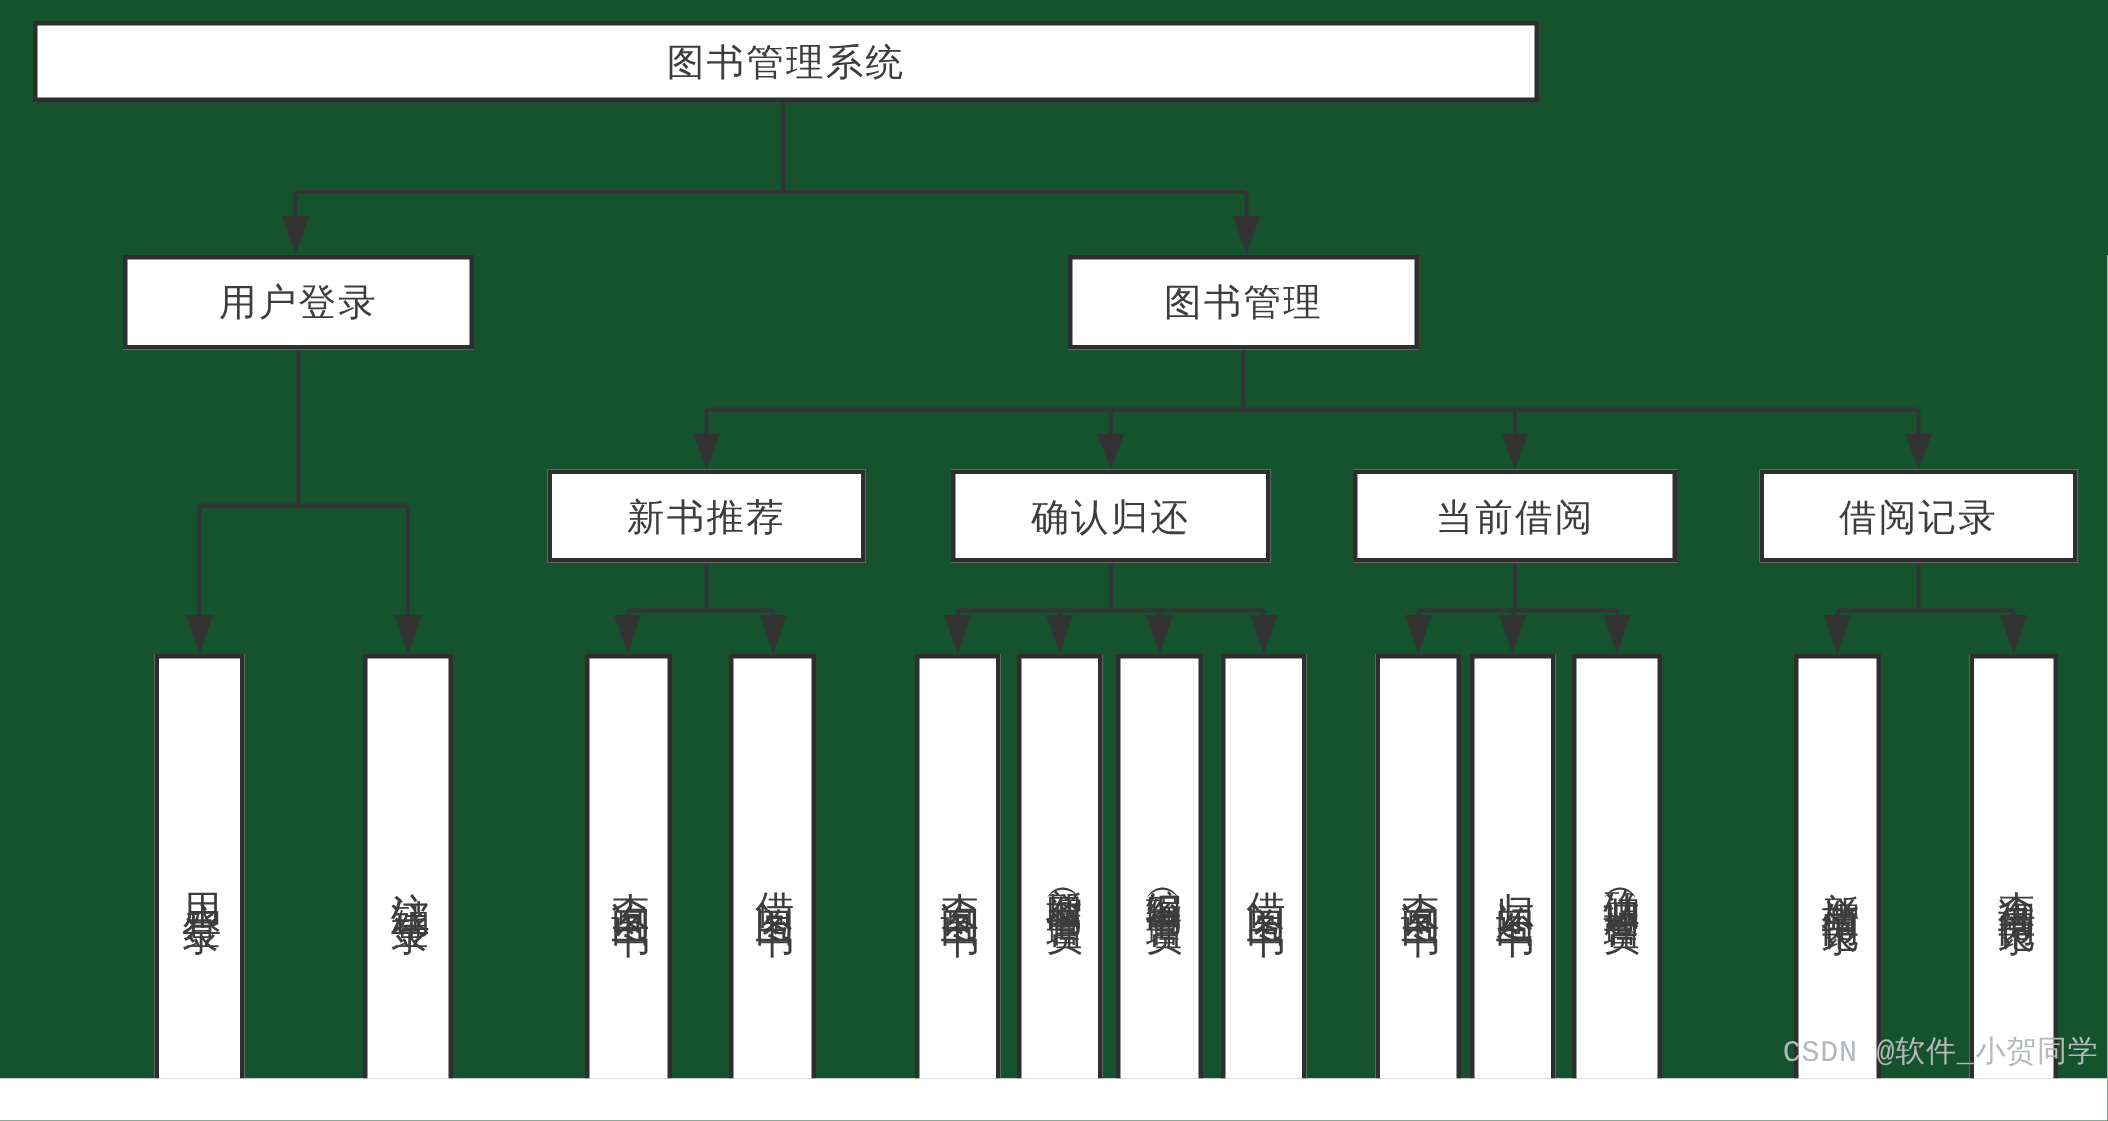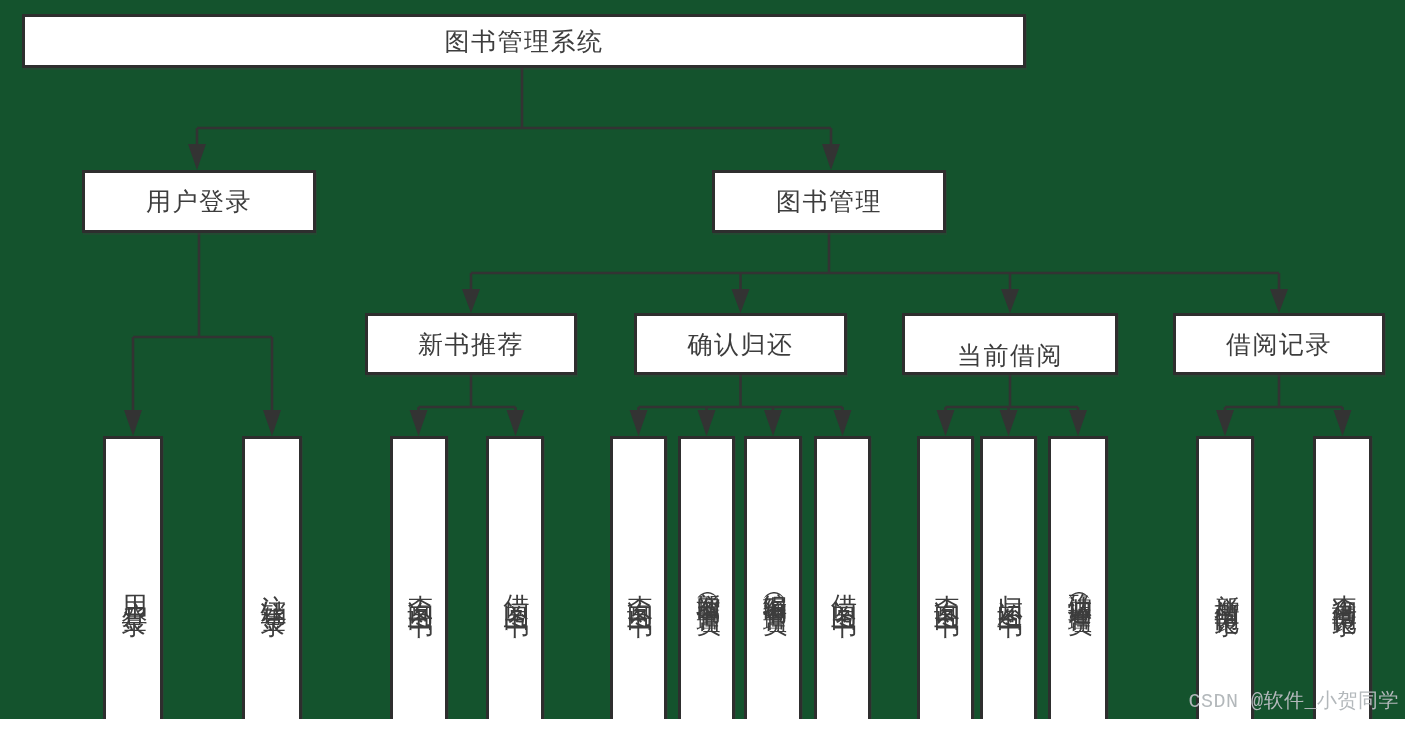--- a/index.html
+++ b/index.html
@@ -97,21 +97,21 @@
   <div class="node h" style="left:712px;top:170px;width:234px;height:63px;">
     <span>图书管理</span>
   </div>
 
   <div class="node h" style="left:365px;top:313px;width:212px;height:62px;">
     <span>新书推荐</span>
   </div>
   <div class="node h" style="left:634px;top:313px;width:213px;height:62px;">
     <span>确认归还</span>
   </div>
-  <div class="node h" style="left:902px;top:313px;width:216px;height:62px;align-items:flex-end;">
+  <div class="node h" style="left:902px;top:313px;width:216px;height:62px;">
     <span>当前借阅</span>
   </div>
   <div class="node h" style="left:1173px;top:313px;width:212px;height:62px;align-items:center;">
     <span>借阅记录</span>
   </div>
 
   <div class="node v" style="left:103px;top:436px;width:60px;height:300px;">
     <span>用户登录</span>
   </div>
   <div class="node v" style="left:242px;top:436px;width:60px;height:300px;">

